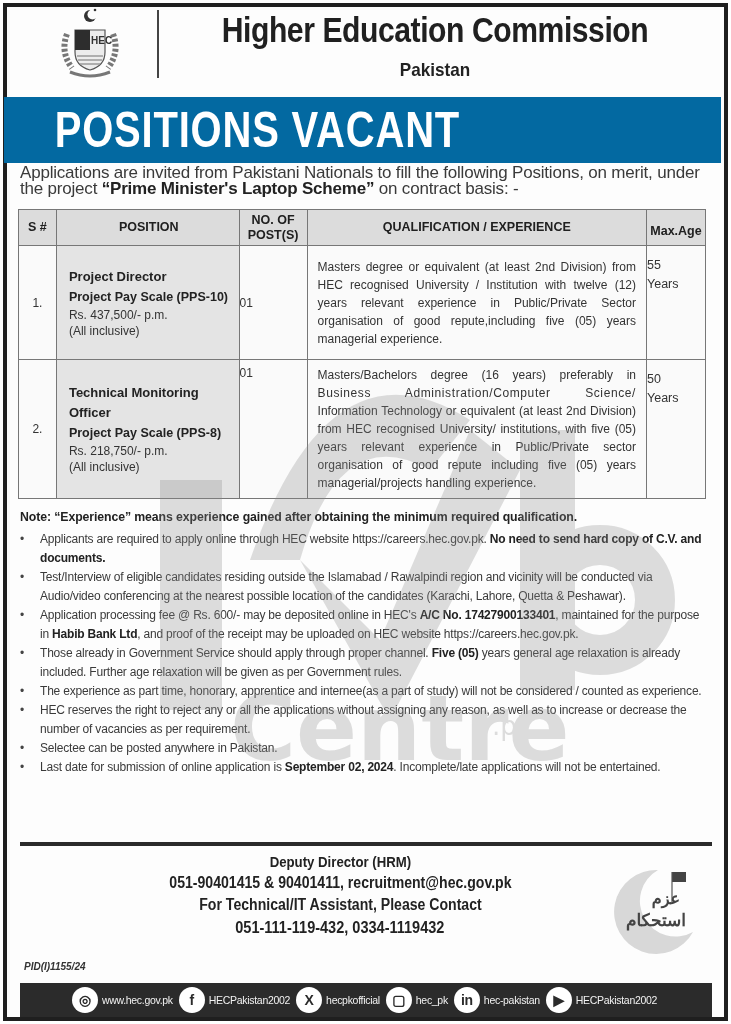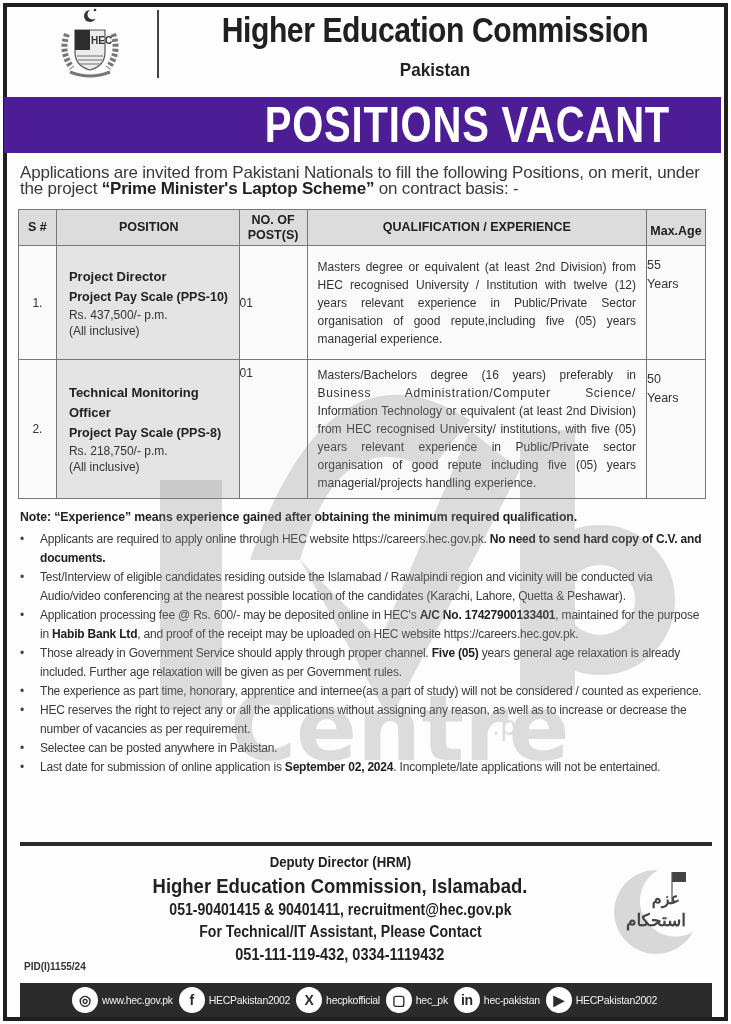--- a/index.html
+++ b/index.html
@@ -16,22 +16,22 @@
     position: absolute; left: 160px; top: 10px; width: 550px; text-align: center;
     font-family: "Liberation Sans", sans-serif; font-weight: bold; font-size: 35px; letter-spacing: -0.5px;
     color: #202020; transform: scaleX(0.86); transform-origin: center;
   }
   .org-subtitle {
     position: absolute; left: 160px; top: 59px; width: 550px; text-align: center;
     font-weight: bold; font-size: 19px; color: #222; transform: scaleX(0.9);
   }
 
   .banner {
-    position: absolute; left: 4px; top: 97px; width: 717px; height: 56px; background: #4c1d95;
-    display: flex; align-items: center; justify-content: flex-end;
+    position: absolute; left: 4px; top: 97px; width: 717px; height: 66px; background: #0369a1;
+    display: flex; align-items: center; justify-content: flex-start;
   }
   .banner-text {
     color: #ffffff; font-weight: bold; font-size: 50px; letter-spacing: 1px;
     transform: scaleX(0.8); white-space: nowrap;
   }
 
   .intro {
     position: absolute; left: 20px; top: 165px; width: 690px; font-size: 17px; line-height: 16px;
     color: #3a3a3a; letter-spacing: -0.2px;
   }
@@ -79,21 +79,21 @@
   
   .contact { position: absolute; left: 60px; top: 850px; width: 560px; text-align: center; color: #222; }
   .c-line { display: block; font-weight: bold; white-space: nowrap; }
   .c-role { font-size: 15px; line-height: 20px; margin-top: 2px; text-align: center; }
   .c-org { font-size: 21px; line-height: 27px; }
   .c-phone { font-size: 16px; line-height: 22px; }
   .c-tech { font-size: 16px; line-height: 22px; }
   .c-tech-phone { font-size: 16.5px; line-height: 22px; }
   .sx { display: inline-block; transform: scaleX(0.88); }
 
-  .pid { position: absolute; left: 24px; top: 961px; font-size: 10px; font-weight: bold; color: #333; }
+  .pid { position: absolute; left: 24px; top: 961px; font-size: 10px; font-weight: bold; color: #333; font-style: italic; }
 
   .resolve-logo { position: absolute; left: 598px; top: 862px; width: 105px; height: 95px; }
 
   
   .social {
     position: absolute; left: 20px; top: 983px; width: 692px; height: 34px; background: #2b2b2b;
     display: flex; align-items: center; justify-content: center; gap: 3px;
   }
   .soc-item { display: flex; align-items: center; gap: 4px; color: #f2f2f2; font-size: 10.5px; letter-spacing: -0.3px; margin-right: 3px; }
   .soc-icon {
@@ -191,21 +191,20 @@
   <li><span>The experience as part time, honorary, apprentice and internee(as a part of study) will not be considered / counted as experience.</span></li>
   <li><span>HEC reserves the right to reject any or all the applications without assigning any reason, as well as to increase or decrease the number of vacancies as per requirement.</span></li>
   <li><span>Selectee can be posted anywhere in Pakistan.</span></li>
   <li><span>Last date for submission of online application is </span><b>September 02, 2024</b><span>. Incomplete/late applications will not be entertained.</span></li>
 </ul>
 
 <div class="sep-bar"></div>
 
 <div class="contact">
   <span class="c-line c-role"><span class="sx">Deputy Director (HRM)</span></span>
-  <span class="c-line c-org"><span class="sx">Higher Education Commission, Islamabad.</span></span>
   <span class="c-line c-phone"><span class="sx">051-90401415 &amp; 90401411, recruitment@hec.gov.pk</span></span>
   <span class="c-line c-tech"><span class="sx">For Technical/IT Assistant, Please Contact</span></span>
   <span class="c-line c-tech-phone"><span class="sx">051-111-119-432, 0334-1119432</span></span>
 </div>
 
 <div class="pid">PID(I)1155/24</div>
 
 <div class="resolve-logo">
   <svg width="105" height="95" viewBox="0 0 105 95">
     <path d="M60 8 A42 42 0 1 0 95 70 A34 34 0 1 1 60 8 Z" fill="#d8d8d8"></path>

